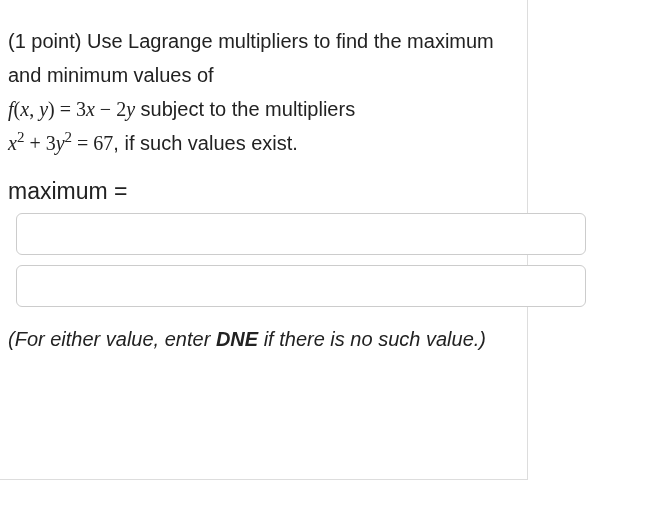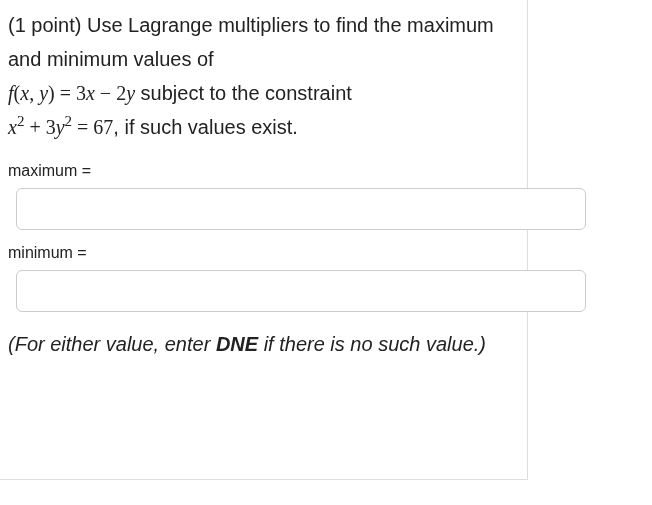--- a/index.html
+++ b/index.html
@@ -10,21 +10,21 @@
     body {
       font-family: Arial, Helvetica, sans-serif;
       font-size: 20px;
       color: #222;
       background: #fff;
       width: 652px;
       height: 505px;
       position: relative;
     }
     .problem-container {
-      padding: 8px 12px 20px 8px;
+      padding: 24px 12px 20px 8px;
       border-right: 1px solid #ddd;
       border-bottom: 1px solid #ddd;
       width: 528px;
       min-height: 480px;
     }
     .problem-text {
       line-height: 1.7;
       margin-bottom: 18px;
     }
     .math {
@@ -37,21 +37,21 @@
       font-style: normal;
     }
     sup {
       font-size: 0.75em;
       vertical-align: super;
       line-height: 0;
     }
     .label {
       margin-top: 4px;
       margin-bottom: 8px;
-      font-size: 16px;
+      font-size: 23px;
     }
     .answer-input {
       width: 570px;
       height: 42px;
       border: 1px solid #ccc;
       border-radius: 6px;
       padding: 6px 10px;
       font-size: 18px;
       margin-left: 8px;
       margin-bottom: 10px;
@@ -66,27 +66,26 @@
       font-weight: bold;
     }
   </style>
 </head>
 <body>
 
 <div class="problem-container">
 
   <div class="problem-text">
     <span>(1 point) </span><span>Use Lagrange multipliers to find the maximum and minimum values of </span><br>
-    <span class="math"><span>f</span><span class="math-upright">(</span><span>x</span><span class="math-upright">, </span><span>y</span><span class="math-upright">)</span><span class="math-upright"> = </span><span class="math-upright">3</span><span>x</span><span class="math-upright"> − </span><span class="math-upright">2</span><span>y</span></span><span> subject to the constraint </span><br>
+    <span class="math"><span>f</span><span class="math-upright">(</span><span>x</span><span class="math-upright">, </span><span>y</span><span class="math-upright">)</span><span class="math-upright"> = </span><span class="math-upright">3</span><span>x</span><span class="math-upright"> − </span><span class="math-upright">2</span><span>y</span></span><span> subject to the multipliers </span><br>
     <span class="math"><span>x</span><sup class="math-upright">2</sup><span class="math-upright"> + </span><span class="math-upright">3</span><span>y</span><sup class="math-upright">2</sup><span class="math-upright"> = </span><span class="math-upright">67</span></span><span>,</span><span> if such values exist.</span>
   </div>
 
   <div class="label">maximum =</div>
   <input type="text" class="answer-input" value="" style="">
 
-  <div class="label">minimum =</div>
   <input type="text" class="answer-input" value="" style="">
 
   <div class="hint">
     <span>(For either value, enter </span><strong>DNE</strong><span> if there is no such value.)</span>
   </div>
 
 </div>
 
 </body></html>

